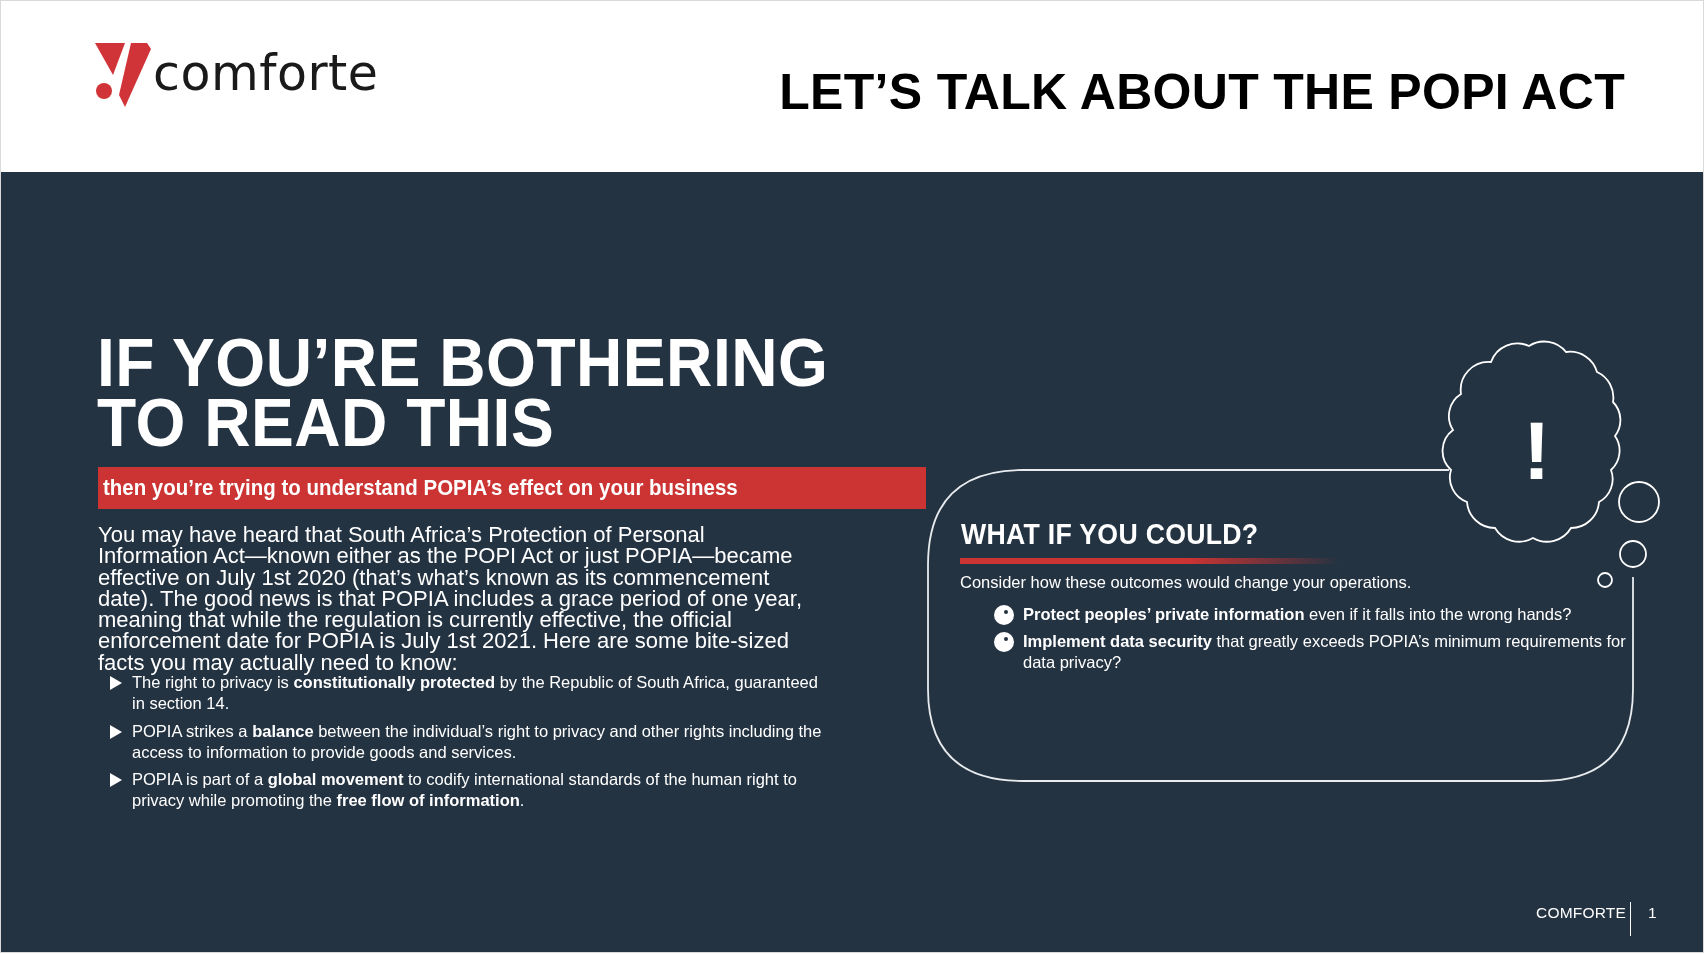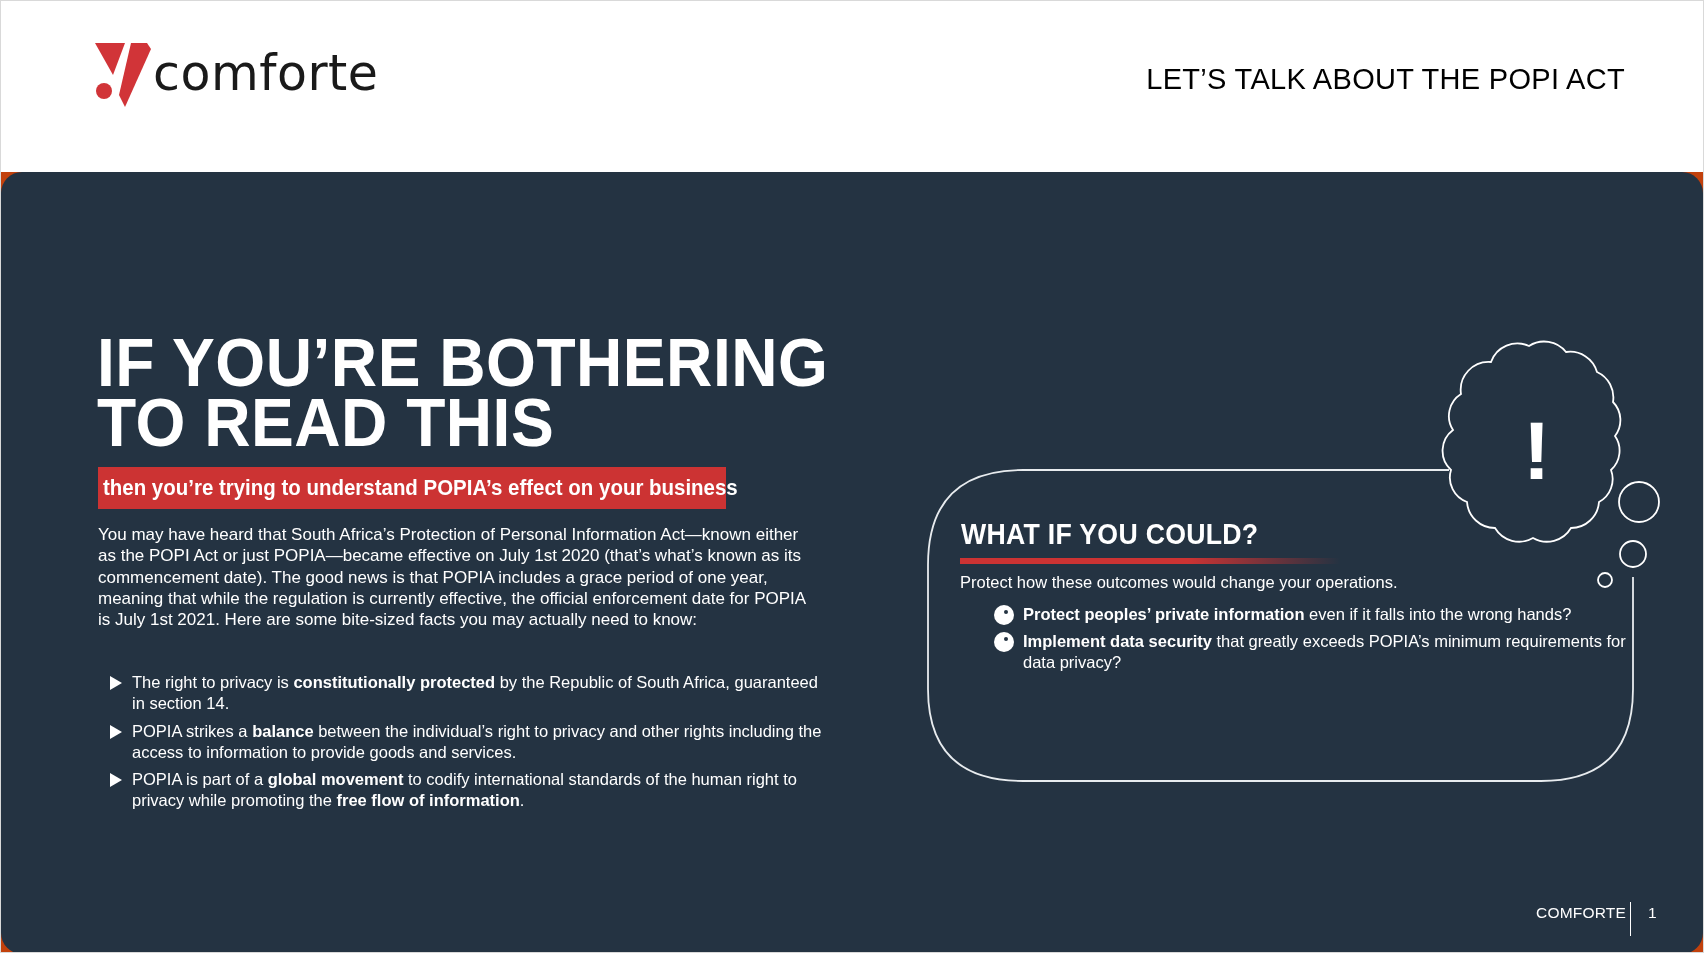--- a/index.html
+++ b/index.html
@@ -2,27 +2,27 @@
 <html><head>
 <meta charset="utf-8">
 <style>
   html,body{margin:0;padding:0;}
   body{width:1706px;height:955px;position:relative;overflow:hidden;background:#ffffff;font-family:"Liberation Sans",sans-serif;}
   .slide{position:absolute;left:0;top:0;width:1704px;height:953px;border:1px solid #d9d9d9;box-sizing:border-box;background:#c2410c;overflow:hidden;}
   .header{position:absolute;left:0;top:0;width:100%;height:171px;background:#ffffff;}
   .logo{position:absolute;left:94px;top:40px;width:260px;height:70px;}
   .logo-mark{position:absolute;left:0;top:0;width:56px;height:68px;}
   .logo-text{position:absolute;left:58px;top:4px;font-family:"DejaVu Sans",sans-serif;font-size:49px;color:#1a1a1a;letter-spacing:0.5px;font-weight:normal;}
-  .page-title{position:absolute;right:78px;top:62px;font-size:29px;font-weight:normal;color:#000;letter-spacing:0.3px;white-space:nowrap;}
-  .main{position:absolute;left:0;top:171px;width:100%;height:782px;background:#243342;border-radius:21px;}
+  .page-title{position:absolute;right:78px;top:62px;font-size:50px;font-weight:bold;color:#000;letter-spacing:0.3px;white-space:nowrap;}
+  .main{position:absolute;left:0;top:171px;width:100%;height:782px;background:#243342;}
   .headline{position:absolute;left:96px;top:161px;color:#ffffff;font-family:"Liberation Sans",sans-serif;font-weight:bold;font-size:69px;line-height:60px;letter-spacing:0.5px;transform:scaleX(0.93);transform-origin:left top;}
   .headline div{white-space:nowrap;}
-  .red-bar{position:absolute;left:97px;top:295px;width:628px;height:42px;background:#cc3333;}
+  .red-bar{position:absolute;left:97px;top:295px;width:828px;height:42px;background:#cc3333;}
   .red-bar span{position:absolute;left:5px;top:8px;color:#fff;font-weight:bold;font-size:22px;white-space:nowrap;transform:scaleX(0.93);transform-origin:left top;}
-  .intro{position:absolute;left:97px;top:352px;width:720px;color:#ffffff;font-size:17px;line-height:21.3px;}
+  .intro{position:absolute;left:97px;top:352px;width:720px;color:#ffffff;font-size:22px;line-height:21.3px;}
   .facts{position:absolute;left:97px;top:488px;width:720px;margin:12px;padding:0;list-style:none;}
   .facts li{position:relative;padding-left:22px;color:#fff;font-size:16.5px;line-height:21.3px;margin-bottom:6px;}
   .facts li .tri{position:absolute;left:0;top:4px;width:0;height:0;border-left:12px solid #fff;border-top:7px solid transparent;border-bottom:7px solid transparent;}
   .facts b{font-weight:bold;}
   .box-svg{position:absolute;left:0;top:0;}
   .box-title{position:absolute;left:960px;top:346px;color:#fff;font-weight:bold;font-size:29px;letter-spacing:0.3px;white-space:nowrap;transform:scaleX(0.92);transform-origin:left top;}
   .box-underline{position:absolute;left:959px;top:386px;width:380px;height:6px;background:linear-gradient(to right,#cc3333 0%,#cc3333 60%,rgba(204,51,51,0) 100%);}
   .box-intro{position:absolute;left:959px;top:401px;color:#fff;font-size:16.5px;white-space:nowrap;}
   .outcomes{position:absolute;left:993px;top:432px;width:640px;margin:0;padding:0;list-style:none;}
   .outcomes li{position:relative;padding-left:29px;color:#fff;font-size:16.5px;line-height:21px;margin-bottom:6px;}
@@ -100,21 +100,21 @@
                  A 28 28 0 0 1 1466 330
                  A 26 26 0 0 1 1450 298
                  A 26 26 0 0 1 1452 258 Z"></path>
       </g>
     </svg>
 
     <div class="exclaim">!</div>
 
     <div class="box-title">WHAT IF YOU COULD?</div>
     <div class="box-underline"></div>
-    <div class="box-intro">Protect how these outcomes would change your operations.</div>
+    <div class="box-intro">Consider how these outcomes would change your operations.</div>
 
     <ul class="outcomes">
       <li>
         <span class="dot">
             <i></i>
           </span>
         <b>Protect peoples’ private information</b><span> even if it falls into the wrong hands?</span>
       </li>
       <li>
         <span class="dot">

